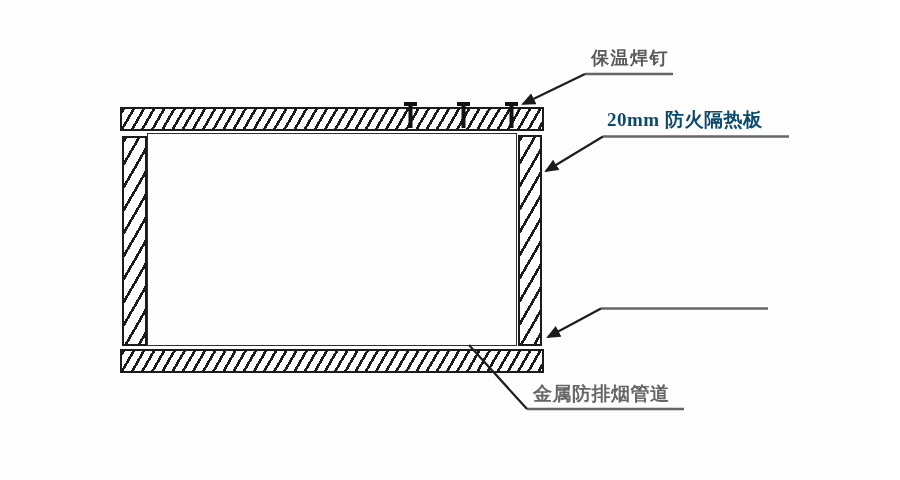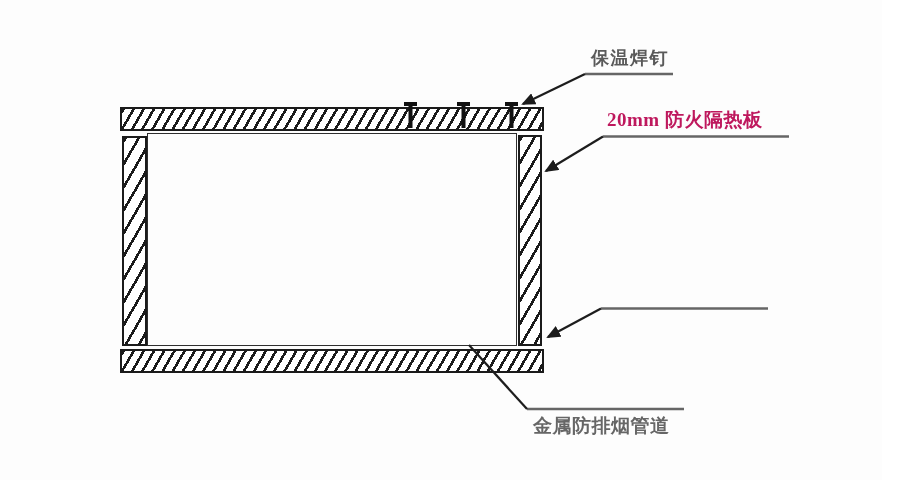--- a/index.html
+++ b/index.html
@@ -49,23 +49,23 @@
     width: 900px; height: 480px;
     pointer-events: none;
   }
   .label {
     position: absolute;
     white-space: nowrap;
     font-weight: bold;
     line-height: 22px;
   }
   .label-weld-pin  { left: 591px; top: 47px;  font-size: 18px; color: #5a5a5a; letter-spacing: 1.5px; }
-  .label-board     { left: 607px; top: 109px; font-size: 19px; color: #be185d; letter-spacing: 0.5px; }
+  .label-board     { left: 607px; top: 109px; font-size: 19px; color: #0c4a6e; letter-spacing: 0.5px; }
   .label-adhesive  { left: 621px; top: 280px; font-size: 19px; color: #3a3a3a; letter-spacing: 1px; }
-  .label-duct      { left: 533px; top: 383px; font-size: 19px; color: #666666; letter-spacing: 0.5px; margin-top: 32px; }
+  .label-duct      { left: 533px; top: 383px; font-size: 19px; color: #666666; letter-spacing: 0.5px; }
 </style>
 </head>
 <body>
 
 <div class="canvas">
 
   <div class="board horiz board-top"></div>
   <div class="board horiz board-bottom"></div>
   <div class="board vert  board-left"></div>
   <div class="board vert  board-right"></div>

